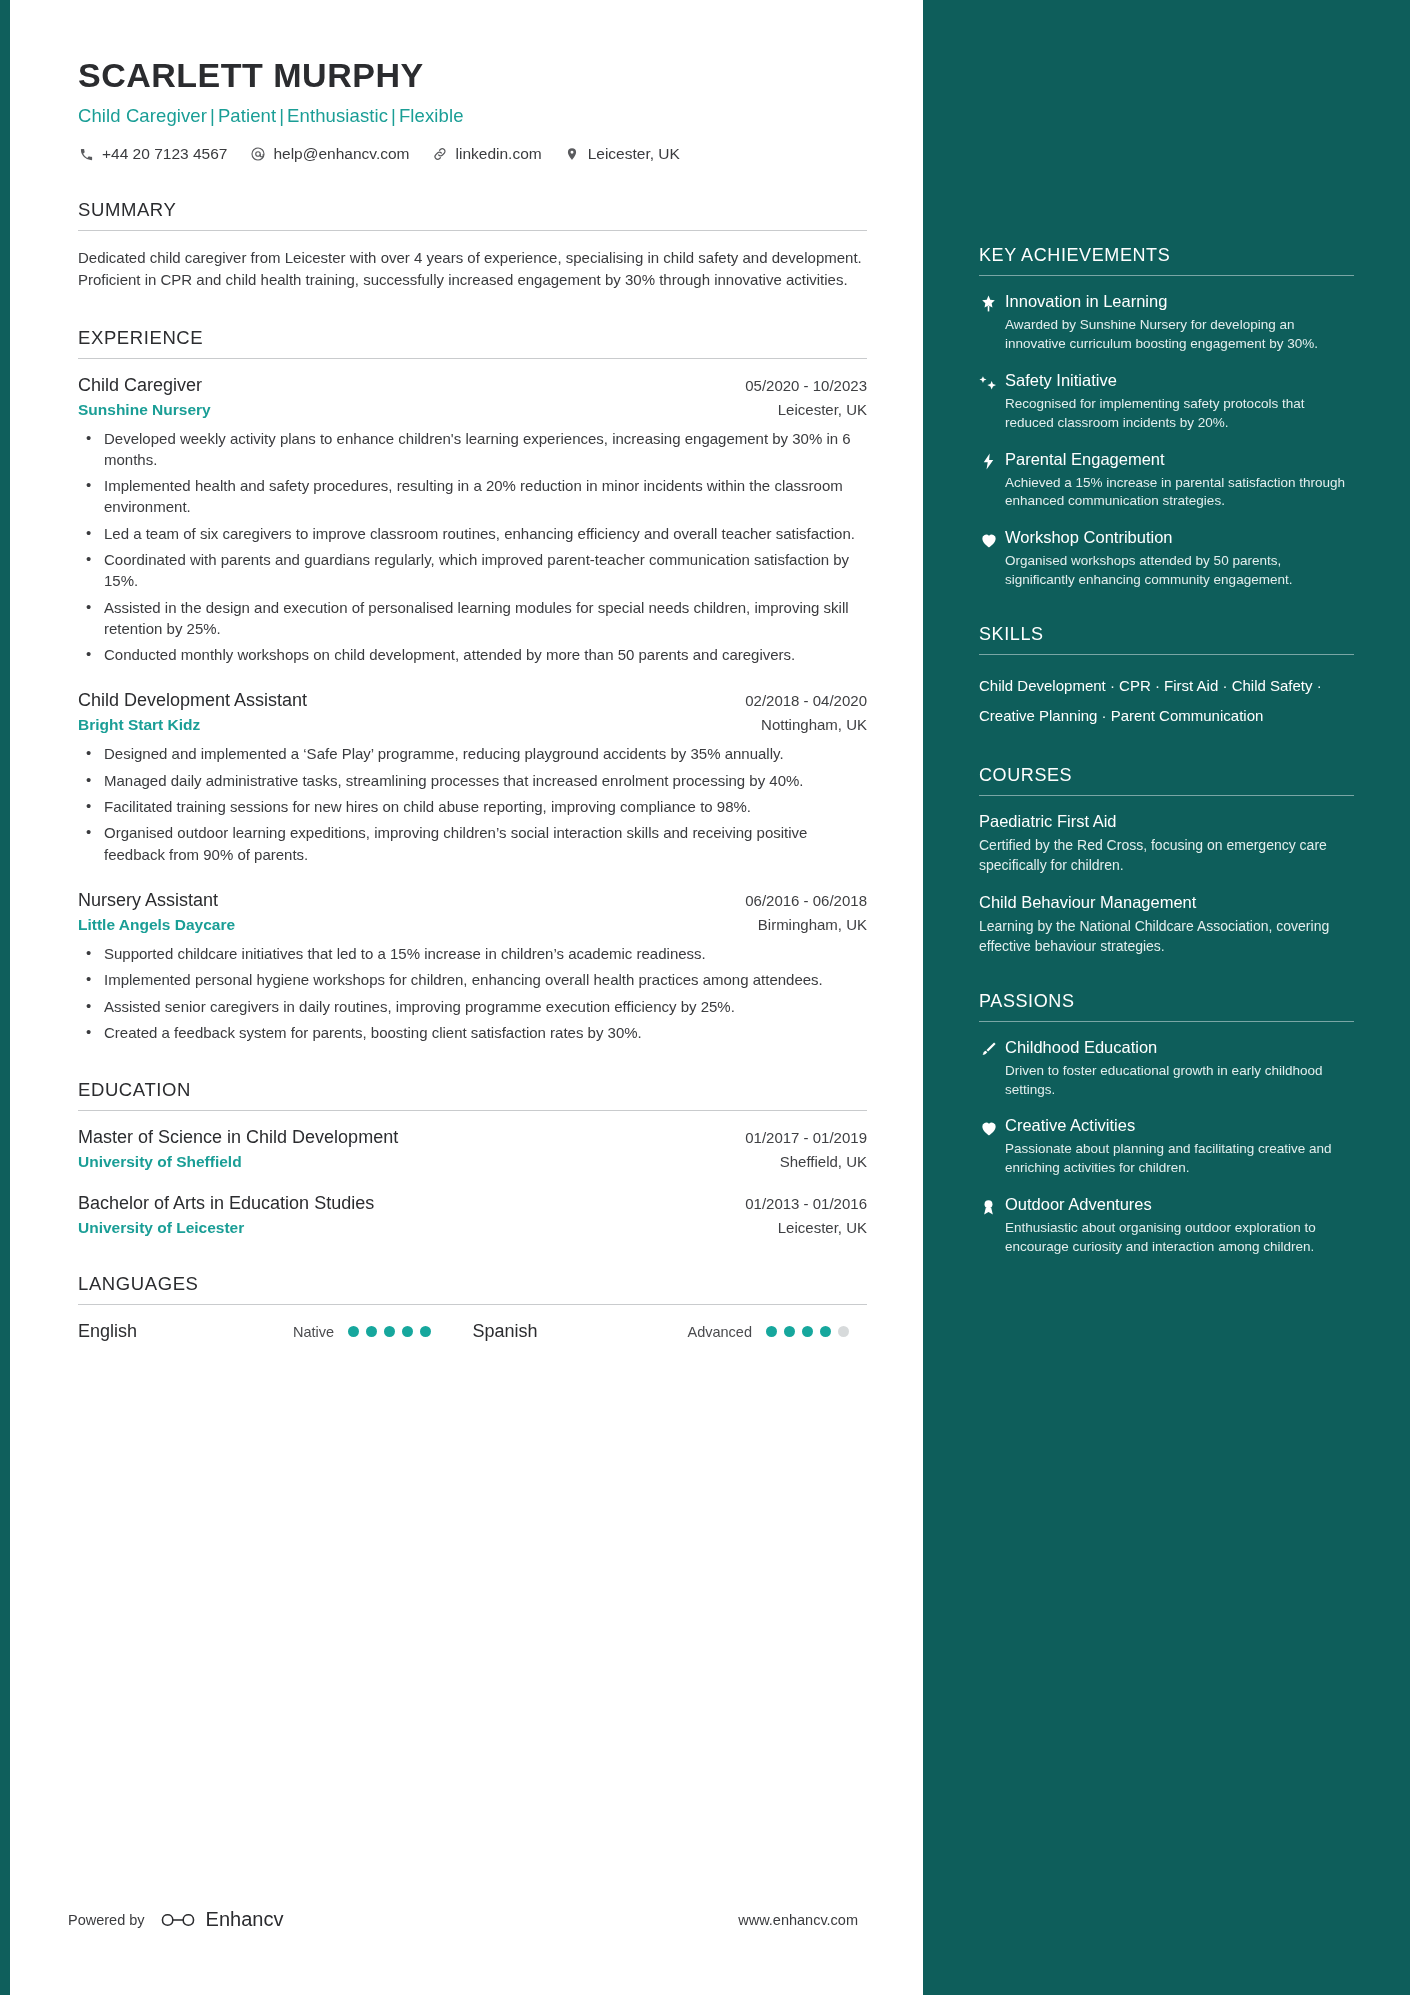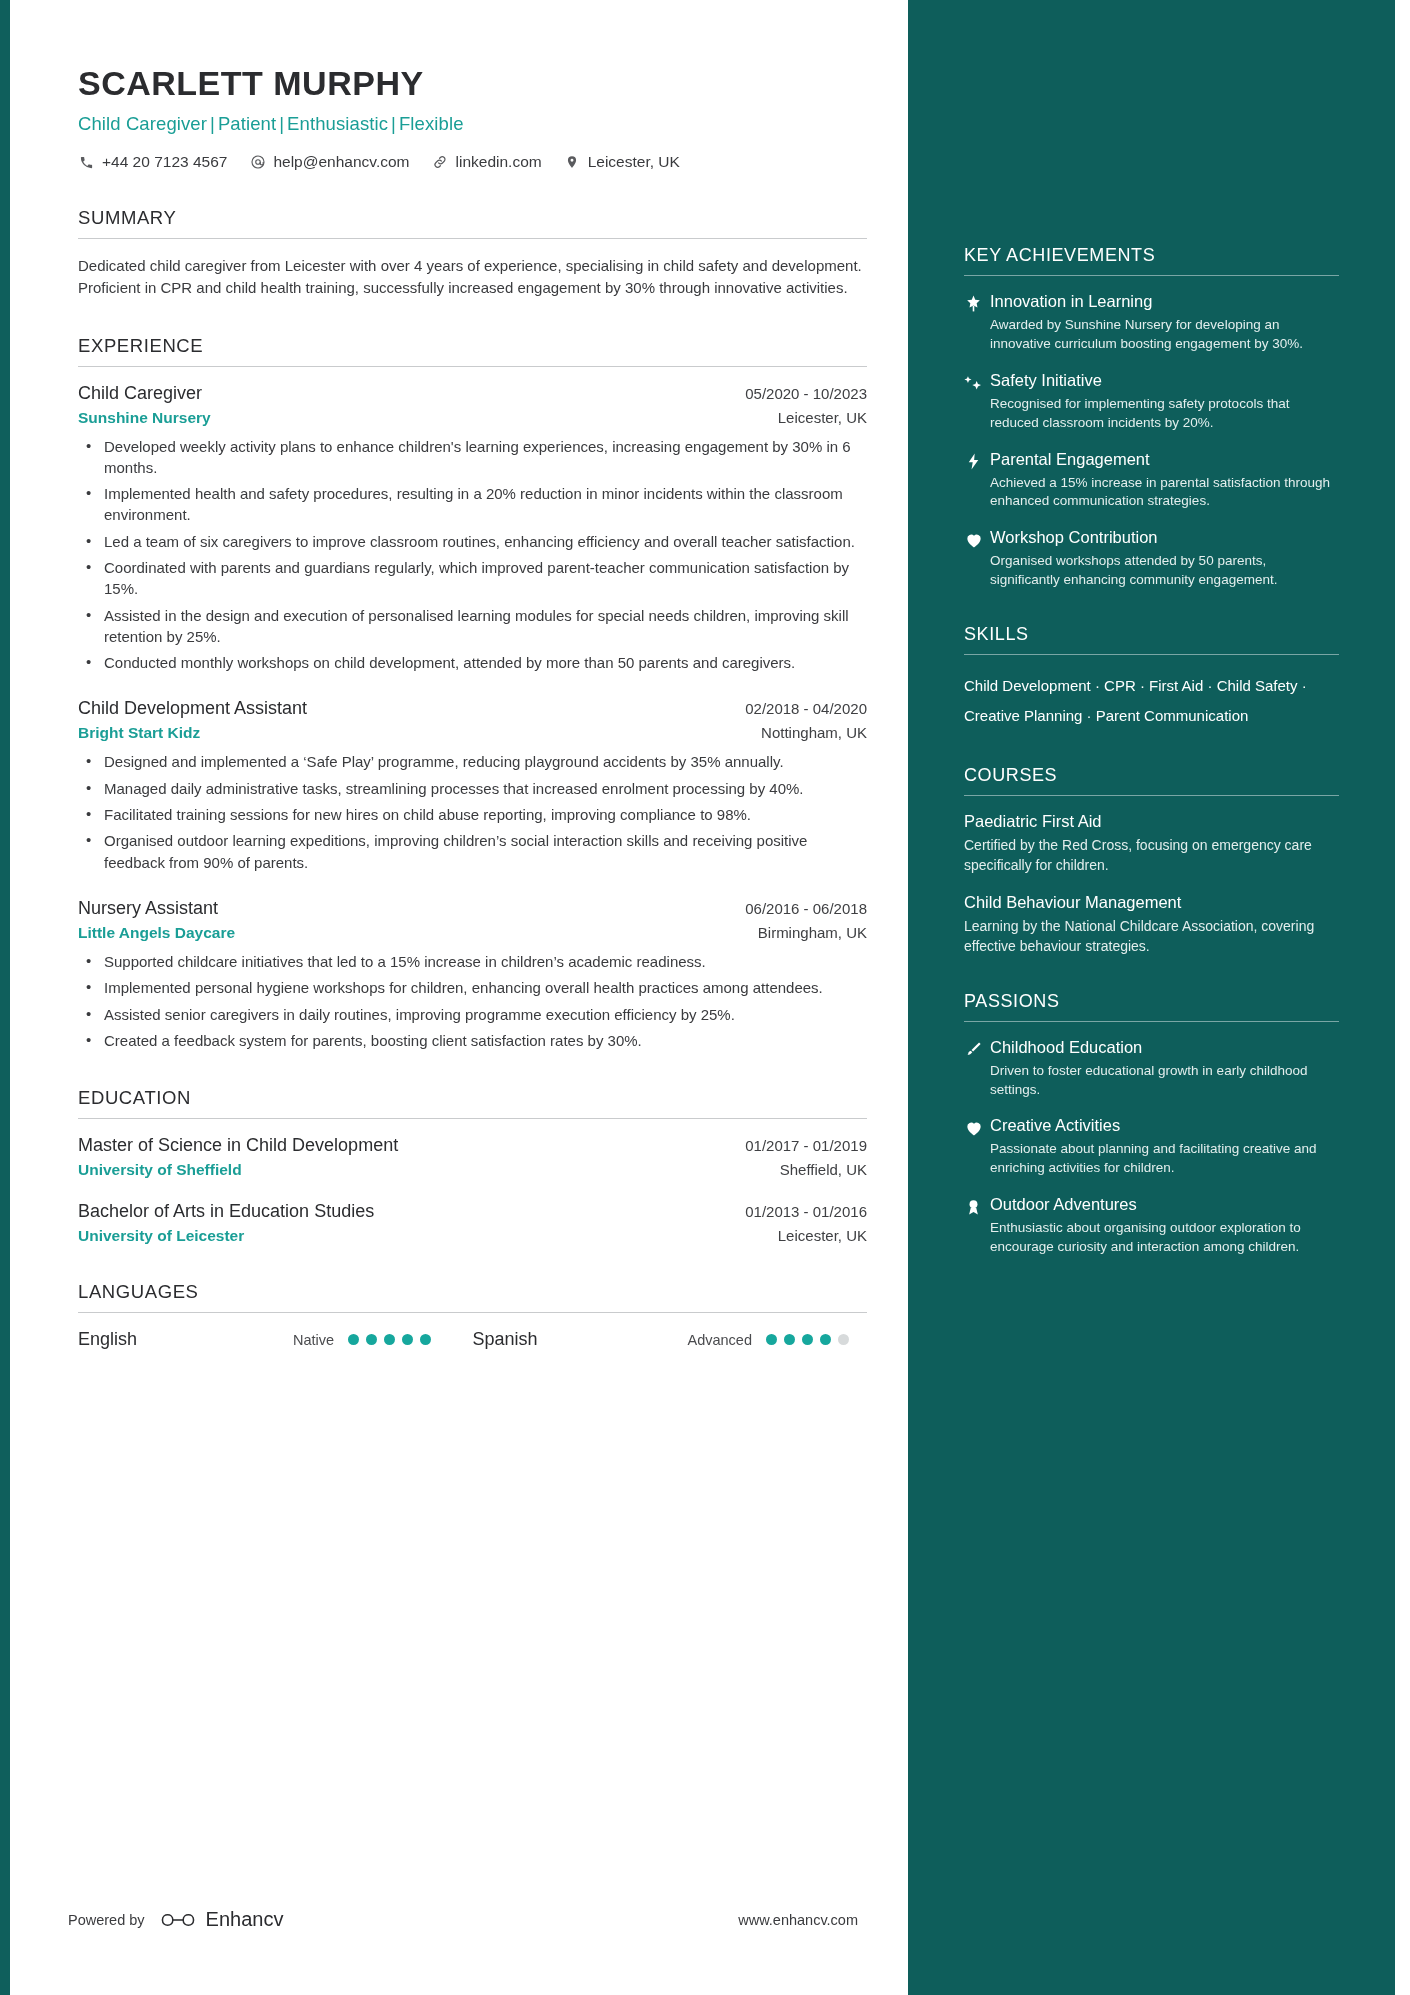--- a/index.html
+++ b/index.html
@@ -25,21 +25,21 @@
   .accent-bar {
     position: absolute;
     left: 0;
     top: 0;
     width: 10px;
     height: 1995px;
     background: #0f5f5c;
   }
   .right-panel {
     position: absolute;
-    right: 15px;
+    right: 0;
     top: 0;
     width: 487px;
     height: 1995px;
     background: #0e5e5b;
   }
   .right-panel-inner {
     padding: 245px 56px 0 56px;
     box-sizing: border-box;
     color: #ffffff;
   }
@@ -51,21 +51,21 @@
     padding: 56px 56px 0 68px;
     box-sizing: border-box;
   }
 
   
   .name {
     font-size: 34px;
     font-weight: bold;
     letter-spacing: 0.5px;
     color: #2b2c2f;
-    margin: 8px 0 10px 0;
+    margin: 0 0 10px 0;
   }
   .headline {
     font-size: 18.5px;
     color: #1a9e96;
     margin-bottom: 18px;
     letter-spacing: 0.1px;
   }
   .headline .sep { color: #1a9e96; padding: 0 3px; }
   .contact-row {
     display: flex;

